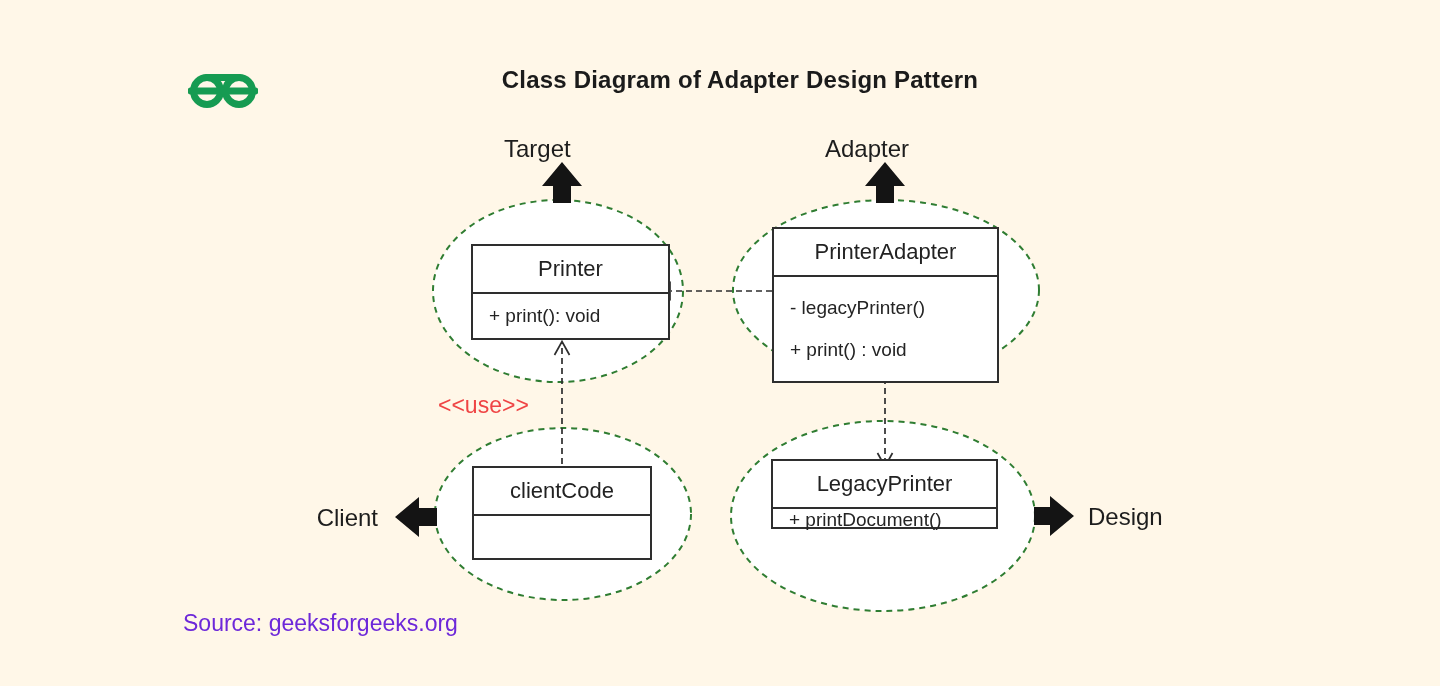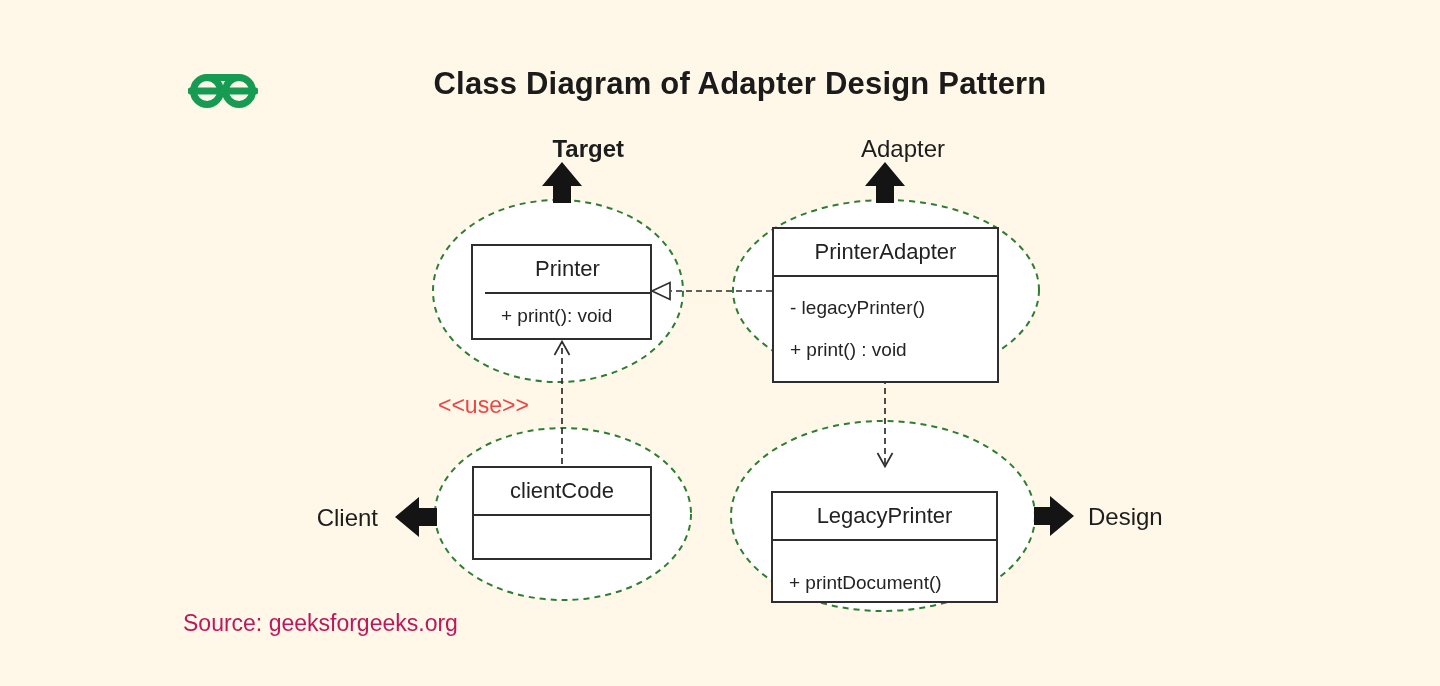--- a/index.html
+++ b/index.html
@@ -3,39 +3,39 @@
 <meta charset="utf-8">
 <style>
   html,body{margin:0;padding:0;background:#FFF7E8;}
   .stage{
     position:relative;width:1440px;height:686px;background:#FFF7E8;
     font-family:"Liberation Sans",sans-serif;overflow:hidden;
   }
   svg.underlay{position:absolute;left:0;top:0;width:1440px;height:686px;}
   .page-title{
     position:absolute;left:335px;top:66px;width:810px;margin:0;
-    text-align:center;font-size:31px;font-weight:700;color:#1b1b1b;letter-spacing:.2px;
+    text-align:center;font-size:24px;font-weight:700;color:#1b1b1b;letter-spacing:.2px;
   }
   .logo{position:absolute;left:188px;top:62px;width:70px;height:50px;}
   .uml-class{
     position:absolute;display:flex;flex-direction:column;box-sizing:border-box;
     background:#ffffff;border:2px solid #2e2e2e;
   }
   .uml-title{
     flex:0 0 46px;display:flex;align-items:center;justify-content:center;
     font-size:22px;color:#222222;border-bottom:2px solid #2e2e2e;
   }
   .uml-members{
     flex:1;display:flex;flex-direction:column;justify-content:space-evenly;
     padding-left:16px;
   }
   .uml-member{font-size:19px;color:#242424;text-align:left;white-space:nowrap;}
   .role-label{position:absolute;font-size:24px;color:#1d1d1d;white-space:nowrap;}
   .use-label{position:absolute;left:438px;top:392px;font-size:23px;color:#ef4444;}
-  .source-credit{position:absolute;left:183px;top:610px;font-size:23px;color:#be185d;}
+  .source-credit{position:absolute;left:183px;top:610px;font-size:23px;color:#6d28d9;}
 </style>
 </head>
 <body>
 
 <div class="stage">
 
   <svg class="underlay" viewBox="0 0 1440 686">
     
     <ellipse cx="558" cy="291" rx="125" ry="91" fill="#ffffff" stroke="#2f7d32" stroke-width="2" stroke-dasharray="6 5"></ellipse>
     <ellipse cx="886" cy="290" rx="153" ry="90" fill="#ffffff" stroke="#2f7d32" stroke-width="2" stroke-dasharray="6 5"></ellipse>
@@ -66,47 +66,47 @@
       <circle cx="19" cy="29" r="13.5"></circle>
       <circle cx="51" cy="29" r="13.5"></circle>
       <line x1="19" y1="15.5" x2="51" y2="15.5"></line>
       <line x1="3" y1="29" x2="35" y2="29"></line>
       <line x1="35" y1="29" x2="67" y2="29"></line>
     </g>
   </svg>
 
   <h1 class="page-title">Class Diagram of Adapter Design Pattern</h1>
 
-  <div class="role-label" style="left:504px;top:135px;width:120px;text-align:right;font-weight:bold;">Target</div>
-  <div class="role-label" style="left:825px;top:135px;width:120px;text-align:right;">Adapter</div>
+  <div class="role-label" style="left:504px;top:135px;width:120px;text-align:left;">Target</div>
+  <div class="role-label" style="left:825px;top:135px;width:120px;text-align:left;">Adapter</div>
   <div class="role-label" style="left:302px;top:504px;width:76px;text-align:right;">Client</div>
   <div class="role-label" style="left:1088px;top:503px;">Design</div>
 
   <div class="use-label">&lt;&lt;use&gt;&gt;</div>
 
-  <div class="uml-class" style="left:471px;top:244px;width:181px;height:96px;padding-left:12px;">
+  <div class="uml-class" style="left:471px;top:244px;width:199px;height:96px;">
     <div class="uml-title">Printer</div>
     <div class="uml-members">
       <div class="uml-member">+ print(): void</div>
     </div>
   </div>
 
   <div class="uml-class" style="left:772px;top:227px;width:227px;height:156px;">
     <div class="uml-title">PrinterAdapter</div>
     <div class="uml-members">
       <div class="uml-member">- legacyPrinter()</div>
       <div class="uml-member">+ print() : void</div>
     </div>
   </div>
 
   <div class="uml-class" style="left:472px;top:466px;width:180px;height:94px;">
     <div class="uml-title">clientCode</div>
   </div>
 
-  <div class="uml-class" style="left:771px;top:491px;width:227px;height:112px;gap:24px;">
+  <div class="uml-class" style="left:771px;top:459px;width:227px;height:70px;">
     <div class="uml-title">LegacyPrinter</div>
     <div class="uml-members">
       <div class="uml-member">+ printDocument()</div>
     </div>
   </div>
 
   <div class="source-credit">Source: geeksforgeeks.org</div>
 
 </div>
 

